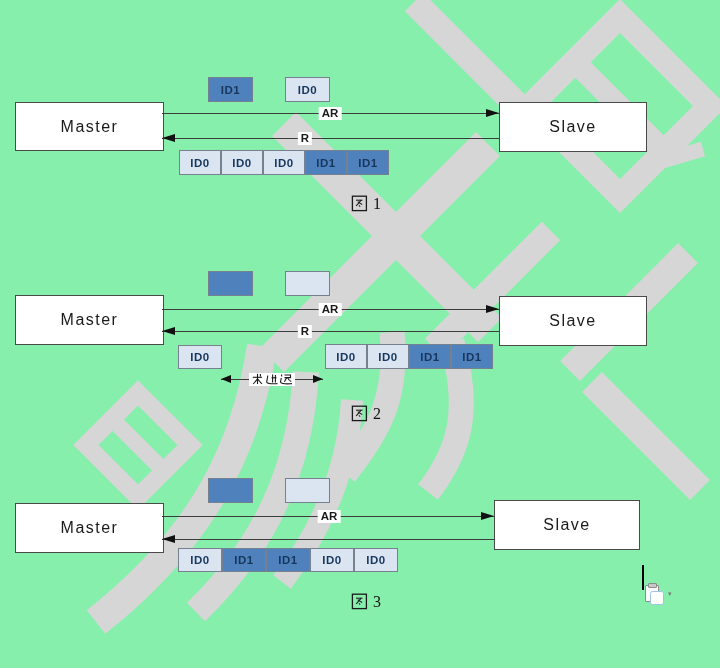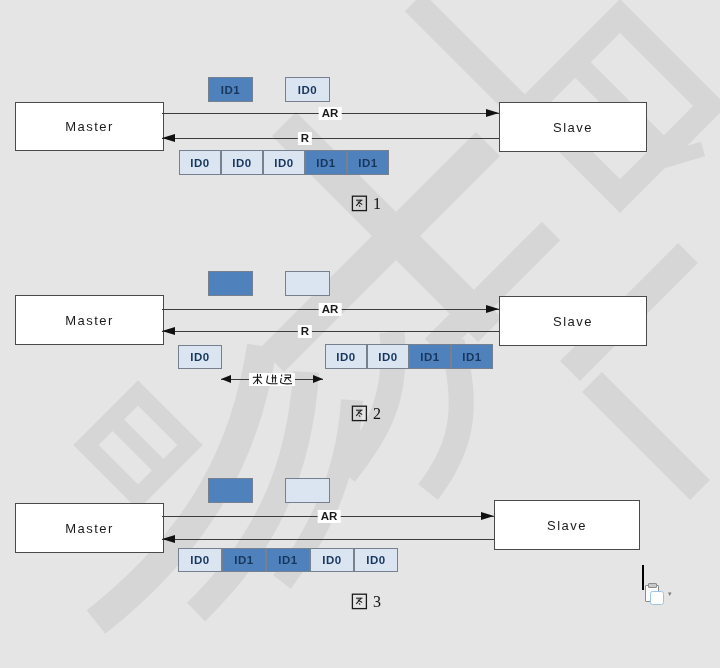--- a/index.html
+++ b/index.html
@@ -1,23 +1,23 @@
 <!DOCTYPE html>
 <html><head>
 <meta charset="utf-8">
 <style>
   html,body{margin:0;padding:0;background:#fff;}
-  #stage{position:relative;width:720px;height:668px;background:#e5e5e5;overflow:hidden;
+  #stage{position:relative;width:720px;height:668px;background:#86efac;overflow:hidden;
          font-family:"Liberation Sans",sans-serif;}
   #watermark{position:absolute;left:0;top:0;z-index:0;}
   .layer{position:absolute;left:0;top:0;width:720px;height:668px;z-index:1;}
 
   .box{position:absolute;background:#fff;border:1.5px solid #4a4a4a;
        display:flex;align-items:center;justify-content:center;
-       font-size:13px;color:#1a1a1a;letter-spacing:1.5px;}
+       font-size:16px;color:#1a1a1a;letter-spacing:1.5px;}
   .cell{position:absolute;border:1.2px solid #76808e;display:flex;align-items:center;justify-content:center;
         font-size:11.5px;font-weight:600;color:#17365d;letter-spacing:.5px;box-sizing:border-box;}
   .v-blue{background:#4f81bd;}
   .v-light{background:#dbe5f1;}
 
   .line{position:absolute;height:1.4px;background:#3c3c3c;}
   .head-r{position:absolute;width:0;height:0;border-top:4.6px solid transparent;
           border-bottom:4.6px solid transparent;border-left:13px solid #111;}
   .head-l{position:absolute;width:0;height:0;border-top:4.6px solid transparent;
           border-bottom:4.6px solid transparent;border-right:13px solid #111;}

